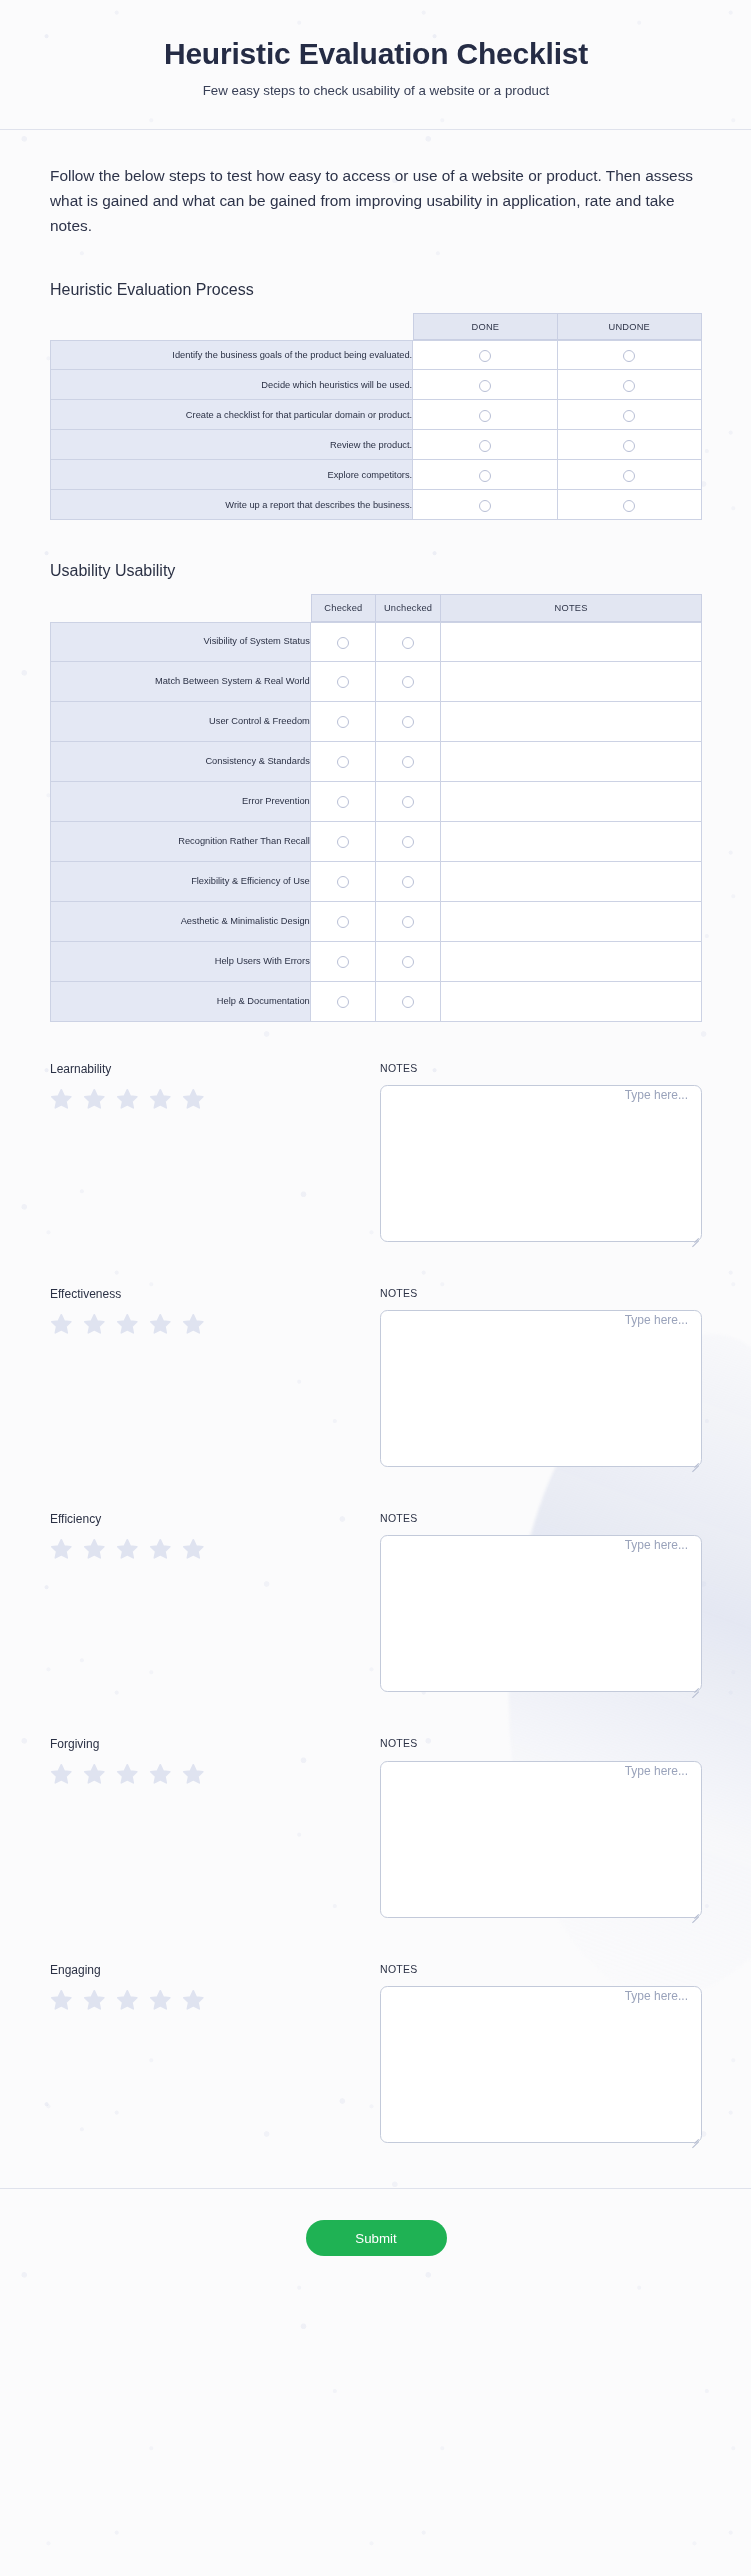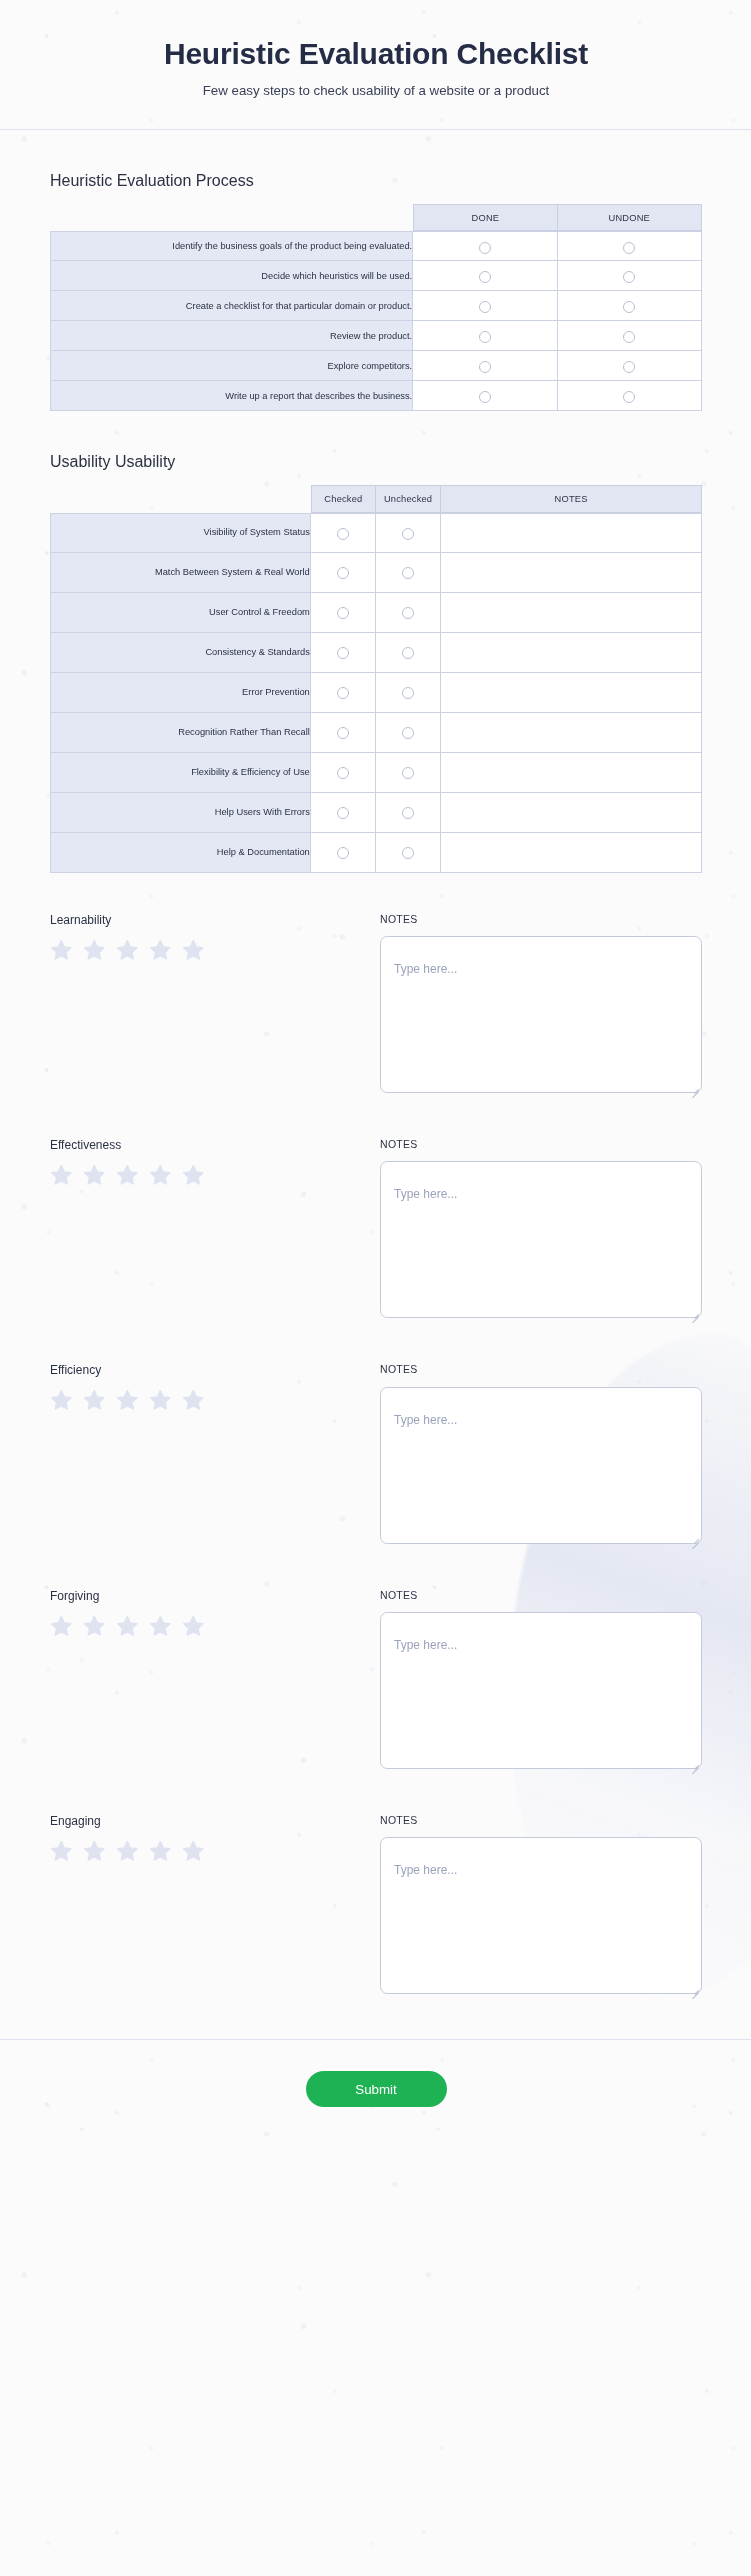--- a/index.html
+++ b/index.html
@@ -173,26 +173,27 @@
 
   .stars { display: flex; gap: 10.5px; }
   .star { width: 22.6px; height: 22.6px; display: block; }
 
   .notes-box {
     width: 100%;
     height: 157px;
     border: 0.8px solid #c3cada;
     border-radius: 7.3px;
     background: #ffffff;
-    padding: 25px 13px;
+    padding: 2px 13px;
     font-family: "Liberation Sans", sans-serif;
     font-size: 12px;
     color: #2b3145;
     resize: none;
     position: relative;
+    text-align: right;
   }
   .notes-box::placeholder { color: #9aa3bb; }
 
   .notes-wrap { position: relative; }
   .resize-grip {
     position: absolute;
     right: 3.2px;
     bottom: 3.2px;
     width: 9px;
     height: 9px;
@@ -234,20 +235,21 @@
 
 <div class="page">
 
   <div class="header">
     <h1>Heuristic Evaluation Checklist</h1>
     <div class="subtitle">Few easy steps to check usability of a website or a product</div>
   </div>
 
   <div class="content">
 
+    <p class="intro">Follow the below steps to test how easy to access or use of a website or product. Then assess what is gained and what can be gained from improving usability in application, rate and take notes.</p>
 
     <div class="section-title">Heuristic Evaluation Process</div>
     <table class="grid-table">
       <colgroup>
         <col style="width:332px">
         <col style="width:132px">
         <col style="width:132px">
       </colgroup>
       <thead>
         <tr>
@@ -343,20 +345,26 @@
             <td class="gt-cell" style="height: 40px;"><span class="radio"></span></td>
             <td class="gt-cell gt-notes"></td>
           </tr>
           <tr class="grid-row">
             <td class="gt-label">Flexibility &amp; Efficiency of Use</td>
             <td class="gt-cell" style="height: 40px;"><span class="radio"></span></td>
             <td class="gt-cell" style="height: 40px;"><span class="radio"></span></td>
             <td class="gt-cell gt-notes"></td>
           </tr>
           <tr class="grid-row">
+            <td class="gt-label">Aesthetic &amp; Minimalistic Design</td>
+            <td class="gt-cell" style="height: 40px;"><span class="radio"></span></td>
+            <td class="gt-cell" style="height: 40px;"><span class="radio"></span></td>
+            <td class="gt-cell gt-notes"></td>
+          </tr>
+          <tr class="grid-row">
             <td class="gt-label">Help Users With Errors</td>
             <td class="gt-cell" style="height: 40px;"><span class="radio"></span></td>
             <td class="gt-cell" style="height: 40px;"><span class="radio"></span></td>
             <td class="gt-cell gt-notes"></td>
           </tr>
           <tr class="grid-row">
             <td class="gt-label">Help &amp; Documentation</td>
             <td class="gt-cell" style="height: 40px;"><span class="radio"></span></td>
             <td class="gt-cell" style="height: 40px;"><span class="radio"></span></td>
             <td class="gt-cell gt-notes"></td>

